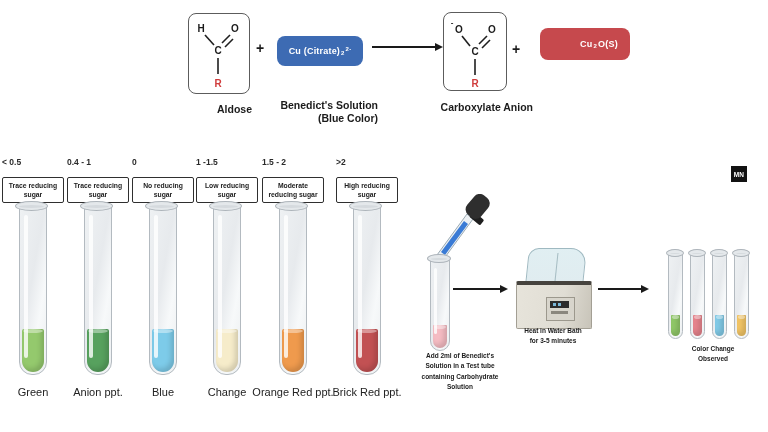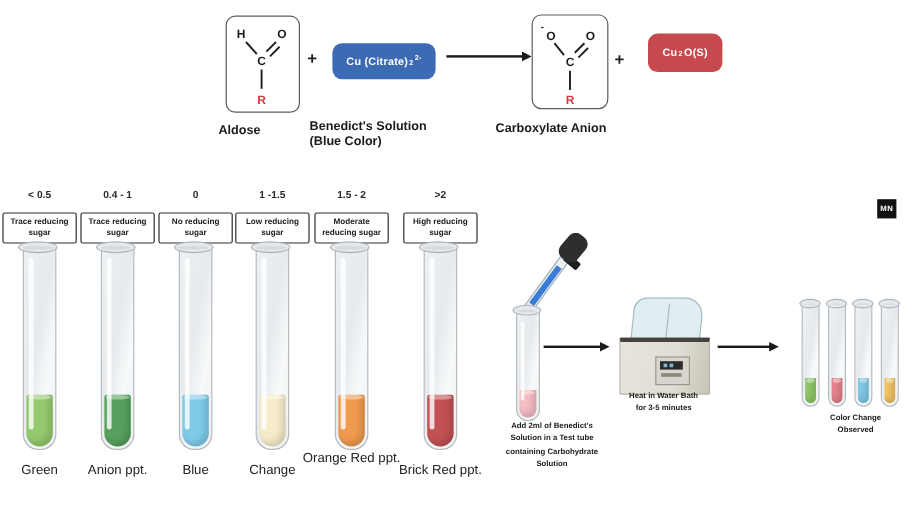--- a/index.html
+++ b/index.html
@@ -5,25 +5,25 @@
   html,body{margin:0;padding:0;background:#fff}
   .canvas{position:relative;width:768px;height:432px;background:#ffffff;overflow:hidden;
           font-family:"Liberation Sans",sans-serif;color:#1b1b1b}
   .abs{position:absolute}
   .struct-box{border:1.5px solid #5c5c5c;border-radius:8px;background:#fff}
   .pill{border-radius:8px;display:flex;align-items:center;justify-content:center;
         color:#fff;font-weight:700;font-size:9px;letter-spacing:.2px}
   .pill sub{font-size:6px;margin:3px 0 0 1px}
   .pill sup{font-size:6px;margin:-4px 0 0 1px}
   .plus{font-size:14px;font-weight:700}
-  .rxn-label{font-weight:700;font-size:10.5px;text-align:left;white-space:pre-line;line-height:1.25}
+  .rxn-label{font-weight:700;font-size:10.5px;text-align:right;white-space:pre-line;line-height:1.25}
   .arrow{height:2px;background:#1a1a1a}
   .arrow::after{content:"";position:absolute;right:-7px;top:-3.5px;width:0;height:0;
         border-left:8px solid #1a1a1a;border-top:4.5px solid transparent;border-bottom:4.5px solid transparent}
-  .value-label{font-size:8.5px;font-weight:600;text-align:center;color:#2a2a2a}
+  .value-label{font-size:8.5px;font-weight:600;color:#2a2a2a}
   .range-box{border:1.2px solid #2f2f2f;background:#fff;font-size:6.8px;font-weight:700;
         text-align:center;white-space:pre-line;line-height:1.35;display:flex;
         align-items:center;justify-content:center;border-radius:2px}
   .scale-col{position:absolute;top:155px;width:62px;height:252px}
   .tube{position:absolute;border:1.5px solid #b3bac0;border-radius:3px 3px 13px 13px;
         background:linear-gradient(100deg,#eef1f3 0%,#e7eaed 45%,#f7f9fa 70%,#eceff1 100%)}
   .rim{position:absolute;border:1.5px solid #adb4ba;border-radius:50%;background:#e4e8eb}
   .rim-inner{position:absolute;left:3px;right:3px;top:2.5px;bottom:2.5px;border-radius:50%;background:#d5dade}
   .liquid{position:absolute;left:2px;right:2px;bottom:2px;border-radius:2px 2px 11px 11px;
         box-shadow:inset -3px -3px 5px rgba(0,0,0,.15)}
@@ -87,21 +87,21 @@
       <text x="15" y="20" font-size="10" text-anchor="middle" fill="#1b1b1b">O</text>
       <text x="48" y="20" font-size="10" text-anchor="middle" fill="#1b1b1b">O</text>
       <text x="31" y="42" font-size="10" text-anchor="middle" fill="#1b1b1b">C</text>
       <text x="31" y="74" font-size="10" text-anchor="middle" fill="#d03c3c">R</text>
     </svg>
   </div>
   <div class="abs rxn-label" style="left:413px;top:101px;width:120px">Carboxylate Anion</div>
 
   <div class="abs plus" style="left:512px;top:41px">+</div>
 
-  <div class="abs pill" style="left: 540px; top: 28px; width: 62px; height: 32px; background: rgb(198, 73, 77);">
+  <div class="abs pill" style="left: 540px; top: 28px; width: 62px; height: 32px; background: rgb(198, 73, 77); padding-left: 28px;">
     <span>Cu</span>
       <sub>2</sub>
       <span style="margin-left:1px">O(S)</span>
   </div>
 
   <div class="abs badge" style="left:731px;top:166px;width:16px;height:16px">MN</div>
 
   <div class="scale-col" style="left:2px">
     <div class="abs value-label" style="left:0;top:2px;width:62px">&lt; 0.5</div>
     <div class="abs range-box" style="left:0;top:22px;width:60px;height:24px">Trace reducing
@@ -162,21 +162,21 @@
     <div class="abs value-label" style="left:0;top:2px;width:62px">1.5 - 2</div>
     <div class="abs range-box" style="left:0;top:22px;width:60px;height:24px">Moderate
 reducing sugar</div>
     <div class="tube" style="left:17px;top:50px;width:26px;height:168px">
       <div class="liquid" style="height: 43px; background: rgb(239, 154, 77);"></div>
       <div class="glass-shine"></div>
     </div>
     <div class="rim" style="left:13px;top:46px;width:31px;height:8px">
         <div class="rim-inner"></div>
       </div>
-    <div class="color-label" style="top:221px">Orange Red ppt.</div>
+    <div class="color-label" style="top:231px">Orange Red ppt.</div>
   </div>
 
   <div class="scale-col" style="left:336px">
     <div class="abs value-label" style="left:0;top:2px;width:62px">&gt;2</div>
     <div class="abs range-box" style="left:0;top:22px;width:60px;height:24px">High reducing
 sugar</div>
     <div class="tube" style="left:17px;top:50px;width:26px;height:168px">
       <div class="liquid" style="height: 43px; background: rgb(194, 81, 83);"></div>
       <div class="glass-shine"></div>
     </div>

